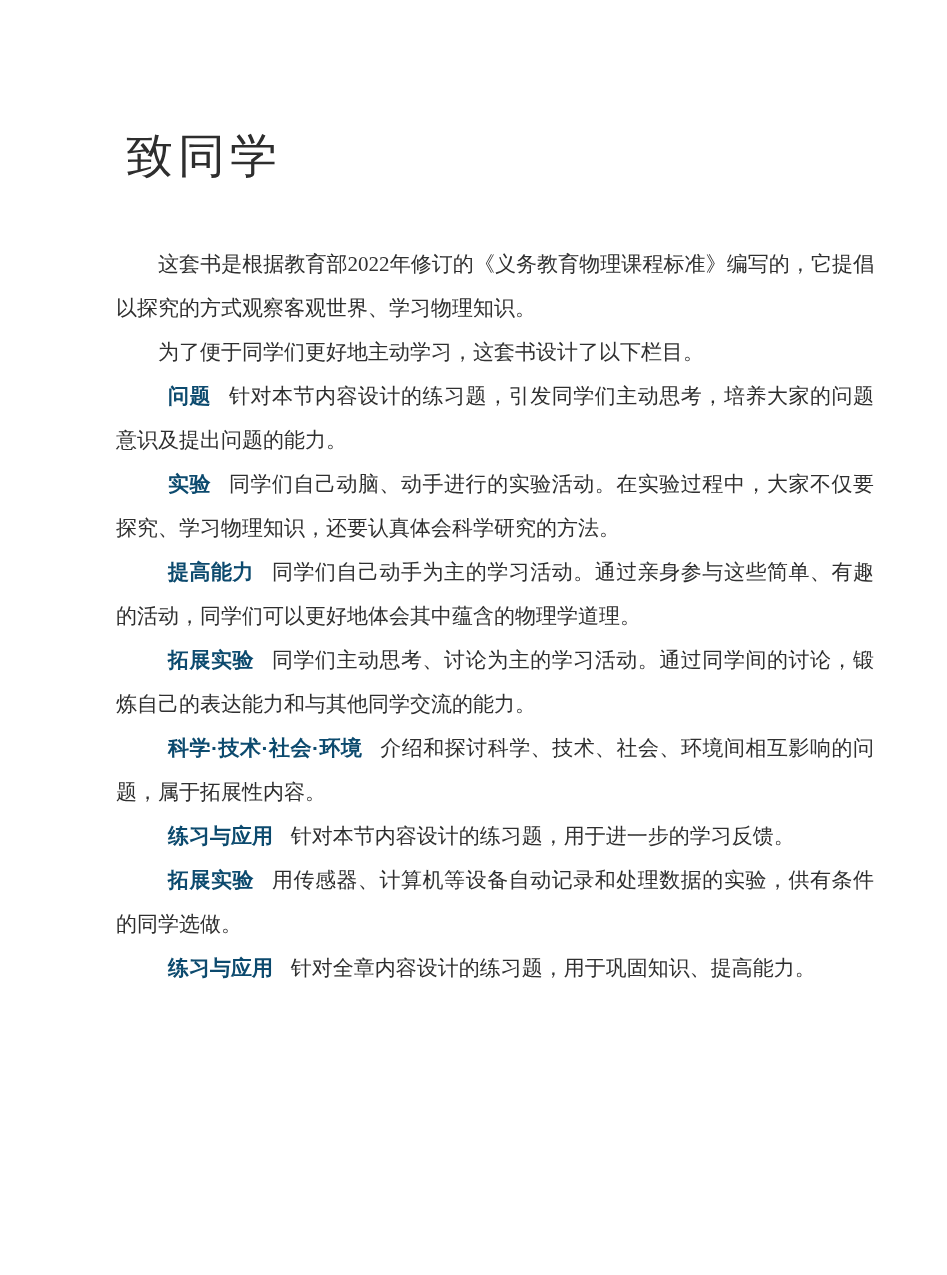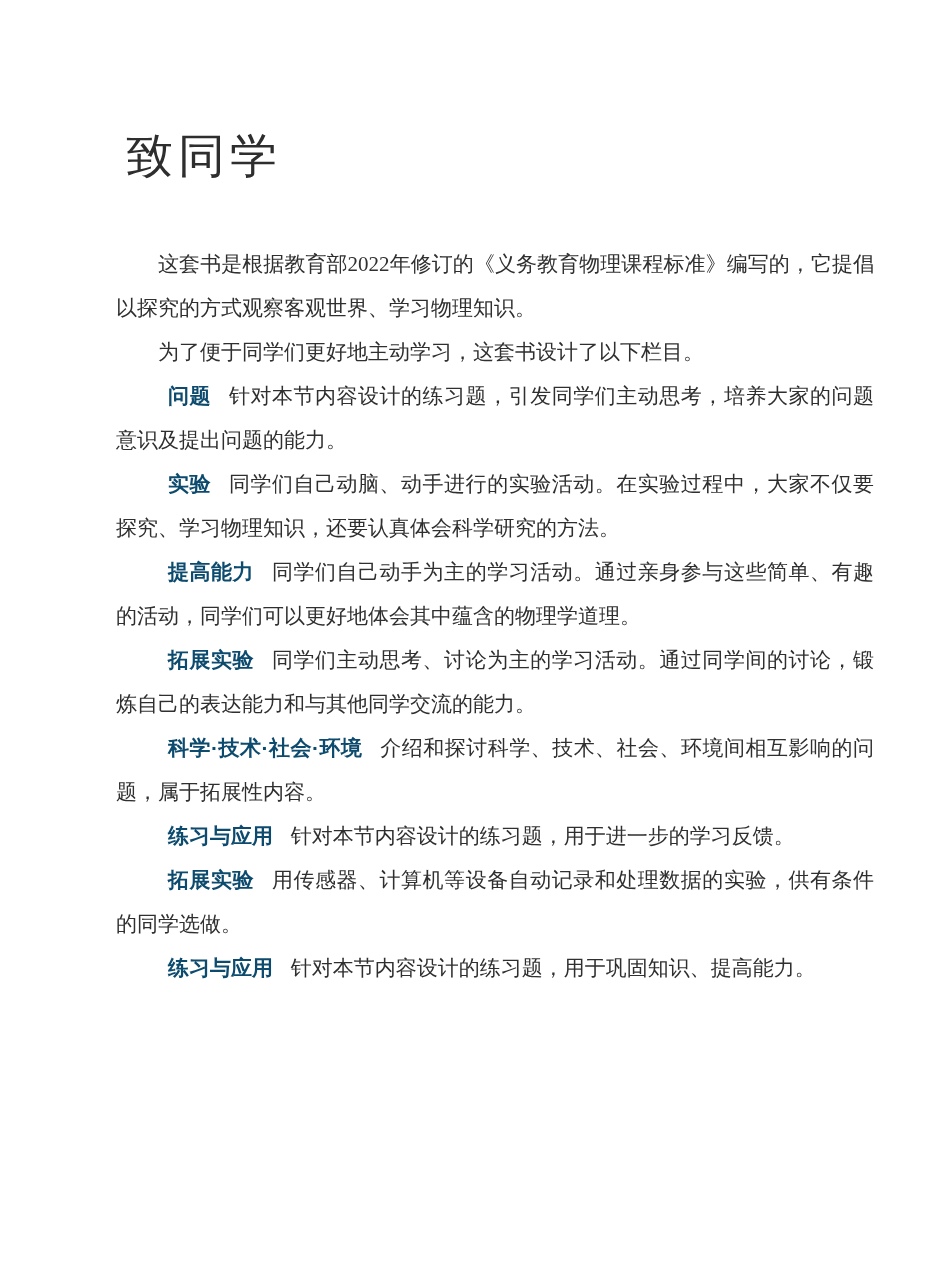--- a/index.html
+++ b/index.html
@@ -80,18 +80,18 @@
     <p>
       <span class="col-label">科学·技术·社会·环境</span><span>介绍和探讨科学、技术、社会、环境间相互影响的问题，属于拓展性内容。</span>
     </p>
     <p>
       <span class="col-label">练习与应用</span><span>针对本节内容设计的练习题，用于进一步的学习反馈。</span>
     </p>
     <p>
       <span class="col-label">拓展实验</span><span>用传感器、计算机等设备自动记录和处理数据的实验，供有条件的同学选做。</span>
     </p>
     <p>
-      <span class="col-label">练习与应用</span><span>针对本节内容设计的练习题，用于巩固知识、提高能力。</span>
+      <span class="col-label">练习与应用</span><span>针对全章内容设计的练习题，用于巩固知识、提高能力。</span>
     </p>
 
 
   </div>
 </div>
 
 </body></html>

